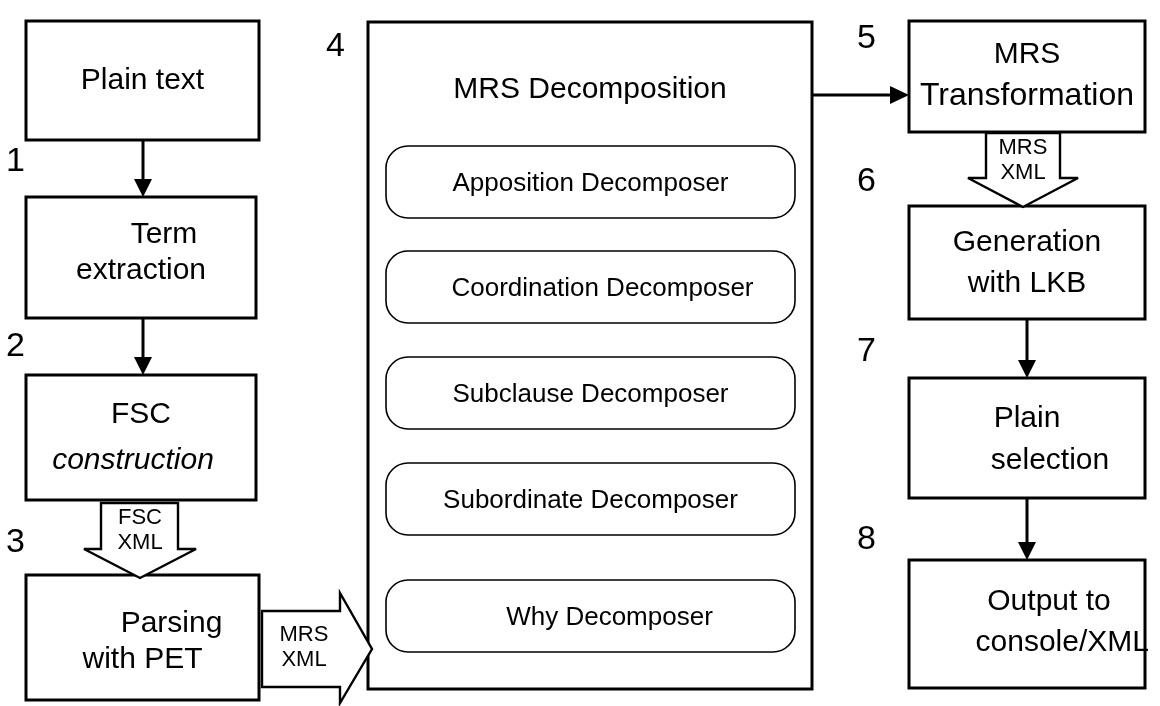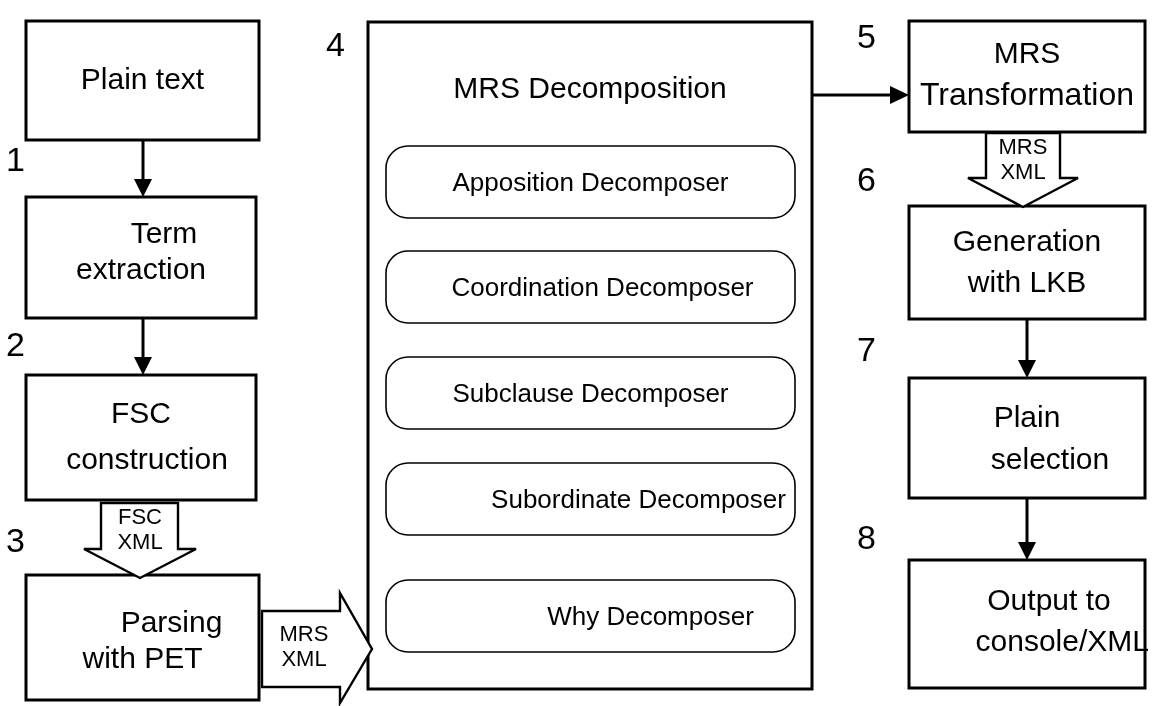--- a/index.html
+++ b/index.html
@@ -133,32 +133,32 @@
       <polygon class="arrow-head" points="1027,560 1018,542 1036,542"></polygon>
     </g>
   </svg>
 
   <div class="lbl box-label" style="left:26px; top:62px; width:233px;">Plain text</div>
 
   <div class="lbl box-label" style="left:26px; top:216px; width:276px;">Term</div>
   <div class="lbl box-label" style="left:26px; top:252px; width:230px;">extraction</div>
 
   <div class="lbl box-label" style="left:26px; top:396px; width:230px;">FSC</div>
-  <div class="lbl box-label" style="left:32px; top:442px; width:230px;">construction</div>
+  <div class="lbl box-label" style="left:18px; top:442px; width:230px;font-style:italic;">construction</div>
 
   <div class="lbl box-label" style="left:26px; top:605px; width:251px;margin-left:20px;">Parsing</div>
   <div class="lbl box-label" style="left:26px; top:641px; width:233px;">with PET</div>
 
   <div class="lbl panel-title" style="left:368px; top:71px; width:444px;">MRS Decomposition</div>
 
   <div class="lbl round-label" style="left:386px; top:168px; width:409px;">Apposition Decomposer</div>
   <div class="lbl round-label" style="left:398px; top:273px; width:409px;">Coordination Decomposer</div>
   <div class="lbl round-label" style="left:386px; top:379px; width:409px;">Subclause Decomposer</div>
-  <div class="lbl round-label" style="left:386px; top:485px; width:409px;padding-left:48px;">Subordinate Decomposer</div>
-  <div class="lbl round-label" style="left:408px; top:602px; width:485px;">Why Decomposer</div>
+  <div class="lbl round-label" style="left:386px; top:485px; width:409px;">Subordinate Decomposer</div>
+  <div class="lbl round-label" style="left:367px; top:602px; width:485px;">Why Decomposer</div>
 
   <div class="lbl box-label" style="left:909px; top:36px; width:236px;">MRS</div>
   <div class="lbl box-label small" style="left:905px; top:77px; width:244px;">Transformation</div>
 
   <div class="lbl box-label" style="left:909px; top:224px; width:236px;">Generation</div>
   <div class="lbl box-label" style="left:909px; top:265px; width:236px;">with LKB</div>
 
   <div class="lbl box-label" style="left:909px; top:400px; width:236px;">Plain</div>
   <div class="lbl box-label" style="left:909px; top:442px; width:282px;">selection</div>
 

